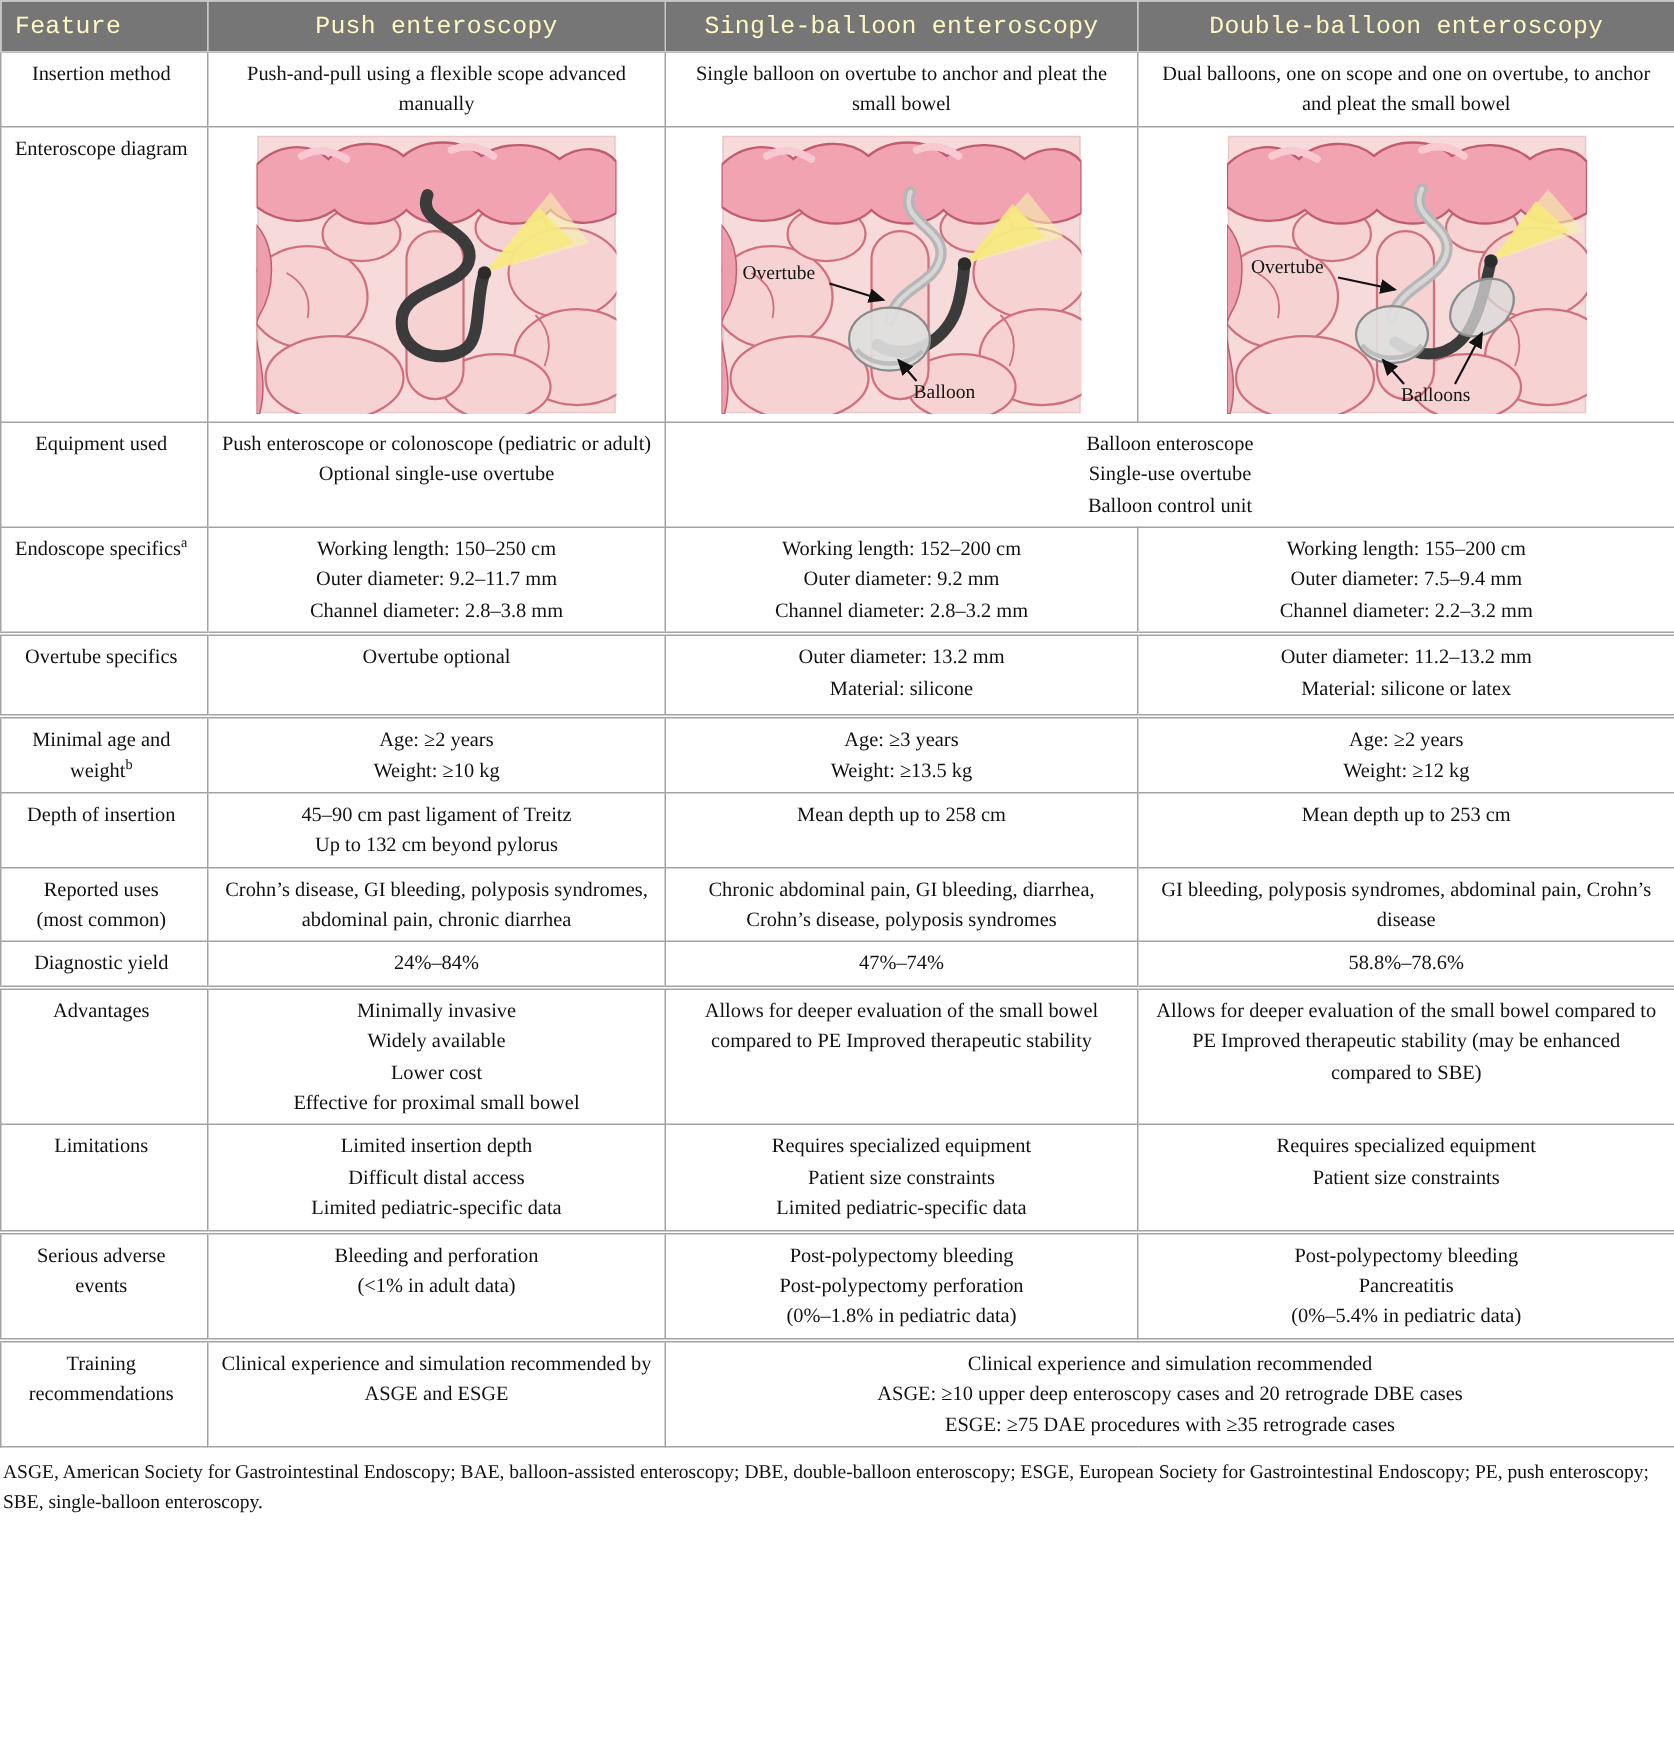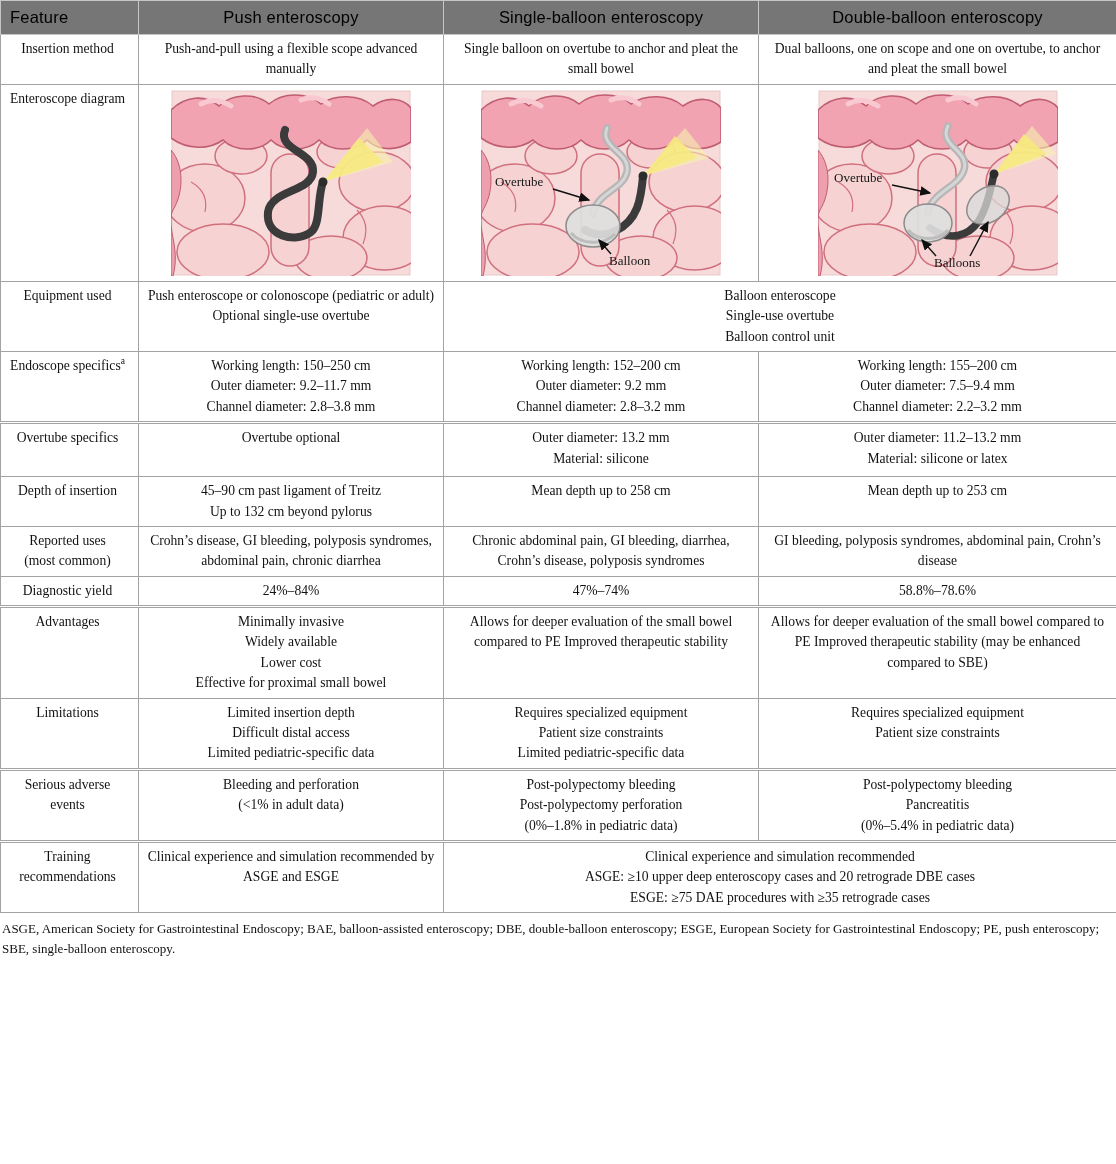--- a/index.html
+++ b/index.html
@@ -1,19 +1,19 @@
 <!DOCTYPE html>
 <html><head>
 <meta charset="utf-8">
 <style>
   html,body{margin:0;padding:0;background:#ffffff;}
   .page{width:1116px;font-family:"Liberation Serif",serif;color:#111;}
   table.cmp{border-collapse:collapse;table-layout:fixed;width:1116px;border:1px solid #a3a3a3;}
   col.c-feature{width:138px;} col.c-pe{width:305px;} col.c-sbe{width:315px;} col.c-dbe{width:358px;}
-  th{background:#767676;color:#000000;font-family:Liberation Sans, sans-serif;font-weight:400;
+  th{background:#767676;color:#fef9c3;font-family:Liberation Mono, monospace;font-weight:400;
      font-size:16.5px;padding:7px 4px;border:1px solid #c6c6c6;text-align:center;letter-spacing:.2px;}
   th.h-feature{text-align:left;padding-left:9px;}
   td{border:1px solid #a3a3a3;font-size:13.6px;line-height:1.5;padding:4px 8px;
      vertical-align:top;text-align:center;}
   td.feature{text-align:center;padding-right:12px;}
   tr.sep td{border-top:3px double #a3a3a3;}
   td.diagram-cell{padding:5px 0;}
   td.tall{height:44px;margin-left:44px;}
   sup{font-size:9.5px;line-height:0;}
   svg.diagram{display:block;margin:0 auto;}
@@ -216,20 +216,37 @@
       <td>
             <div>Outer diameter: 13.2 mm</div>
             <div>Material: silicone</div>
           </td>
       <td>
             <div>Outer diameter: 11.2–13.2 mm</div>
             <div>Material: silicone or latex</div>
           </td>
     </tr>
 
+    <tr class="sep">
+      <td class="feature">
+        <span>Minimal age and weight</span><sup>b</sup>
+      </td>
+      <td>
+            <div>Age: ≥2 years</div>
+            <div>Weight: ≥10 kg</div>
+          </td>
+      <td>
+            <div>Age: ≥3 years</div>
+            <div>Weight: ≥13.5 kg</div>
+          </td>
+      <td>
+            <div>Age: ≥2 years</div>
+            <div>Weight: ≥12 kg</div>
+          </td>
+    </tr>
 
     <tr>
       <td class="feature">Depth of insertion</td>
       <td>
             <div>45–90 cm past ligament of Treitz</div>
             <div>Up to 132 cm beyond pylorus</div>
           </td>
       <td>Mean depth up to 258 cm</td>
       <td>Mean depth up to 253 cm</td>
     </tr>

